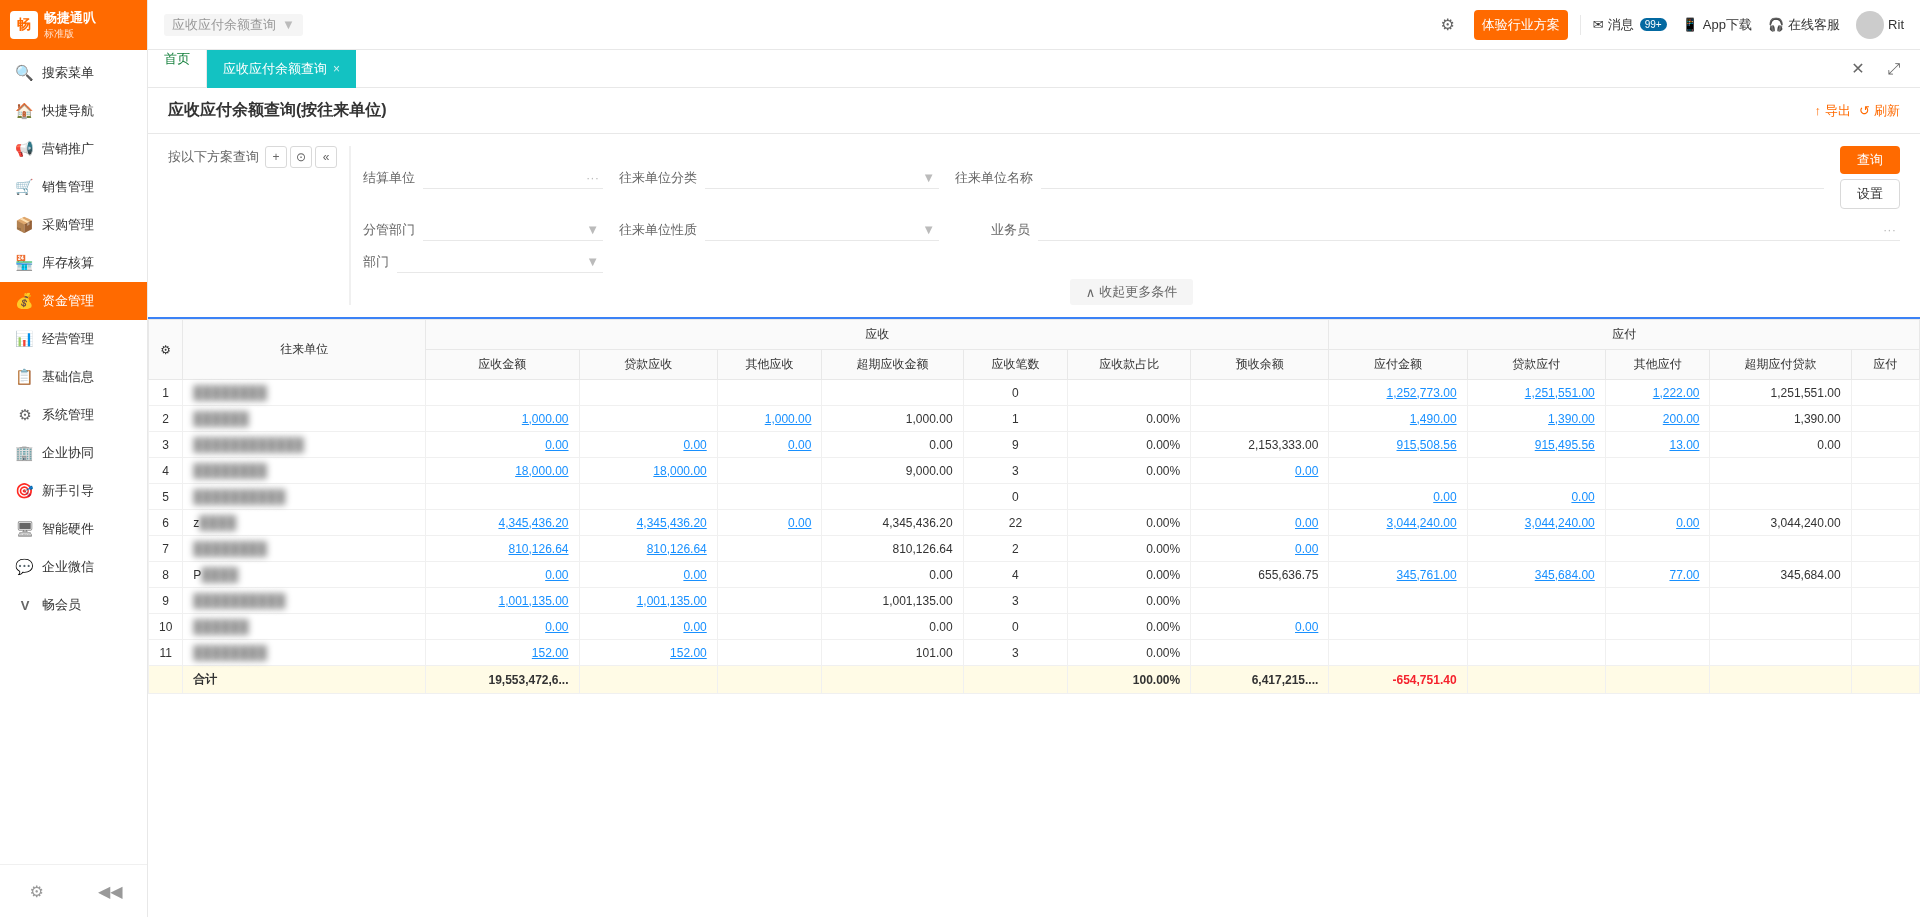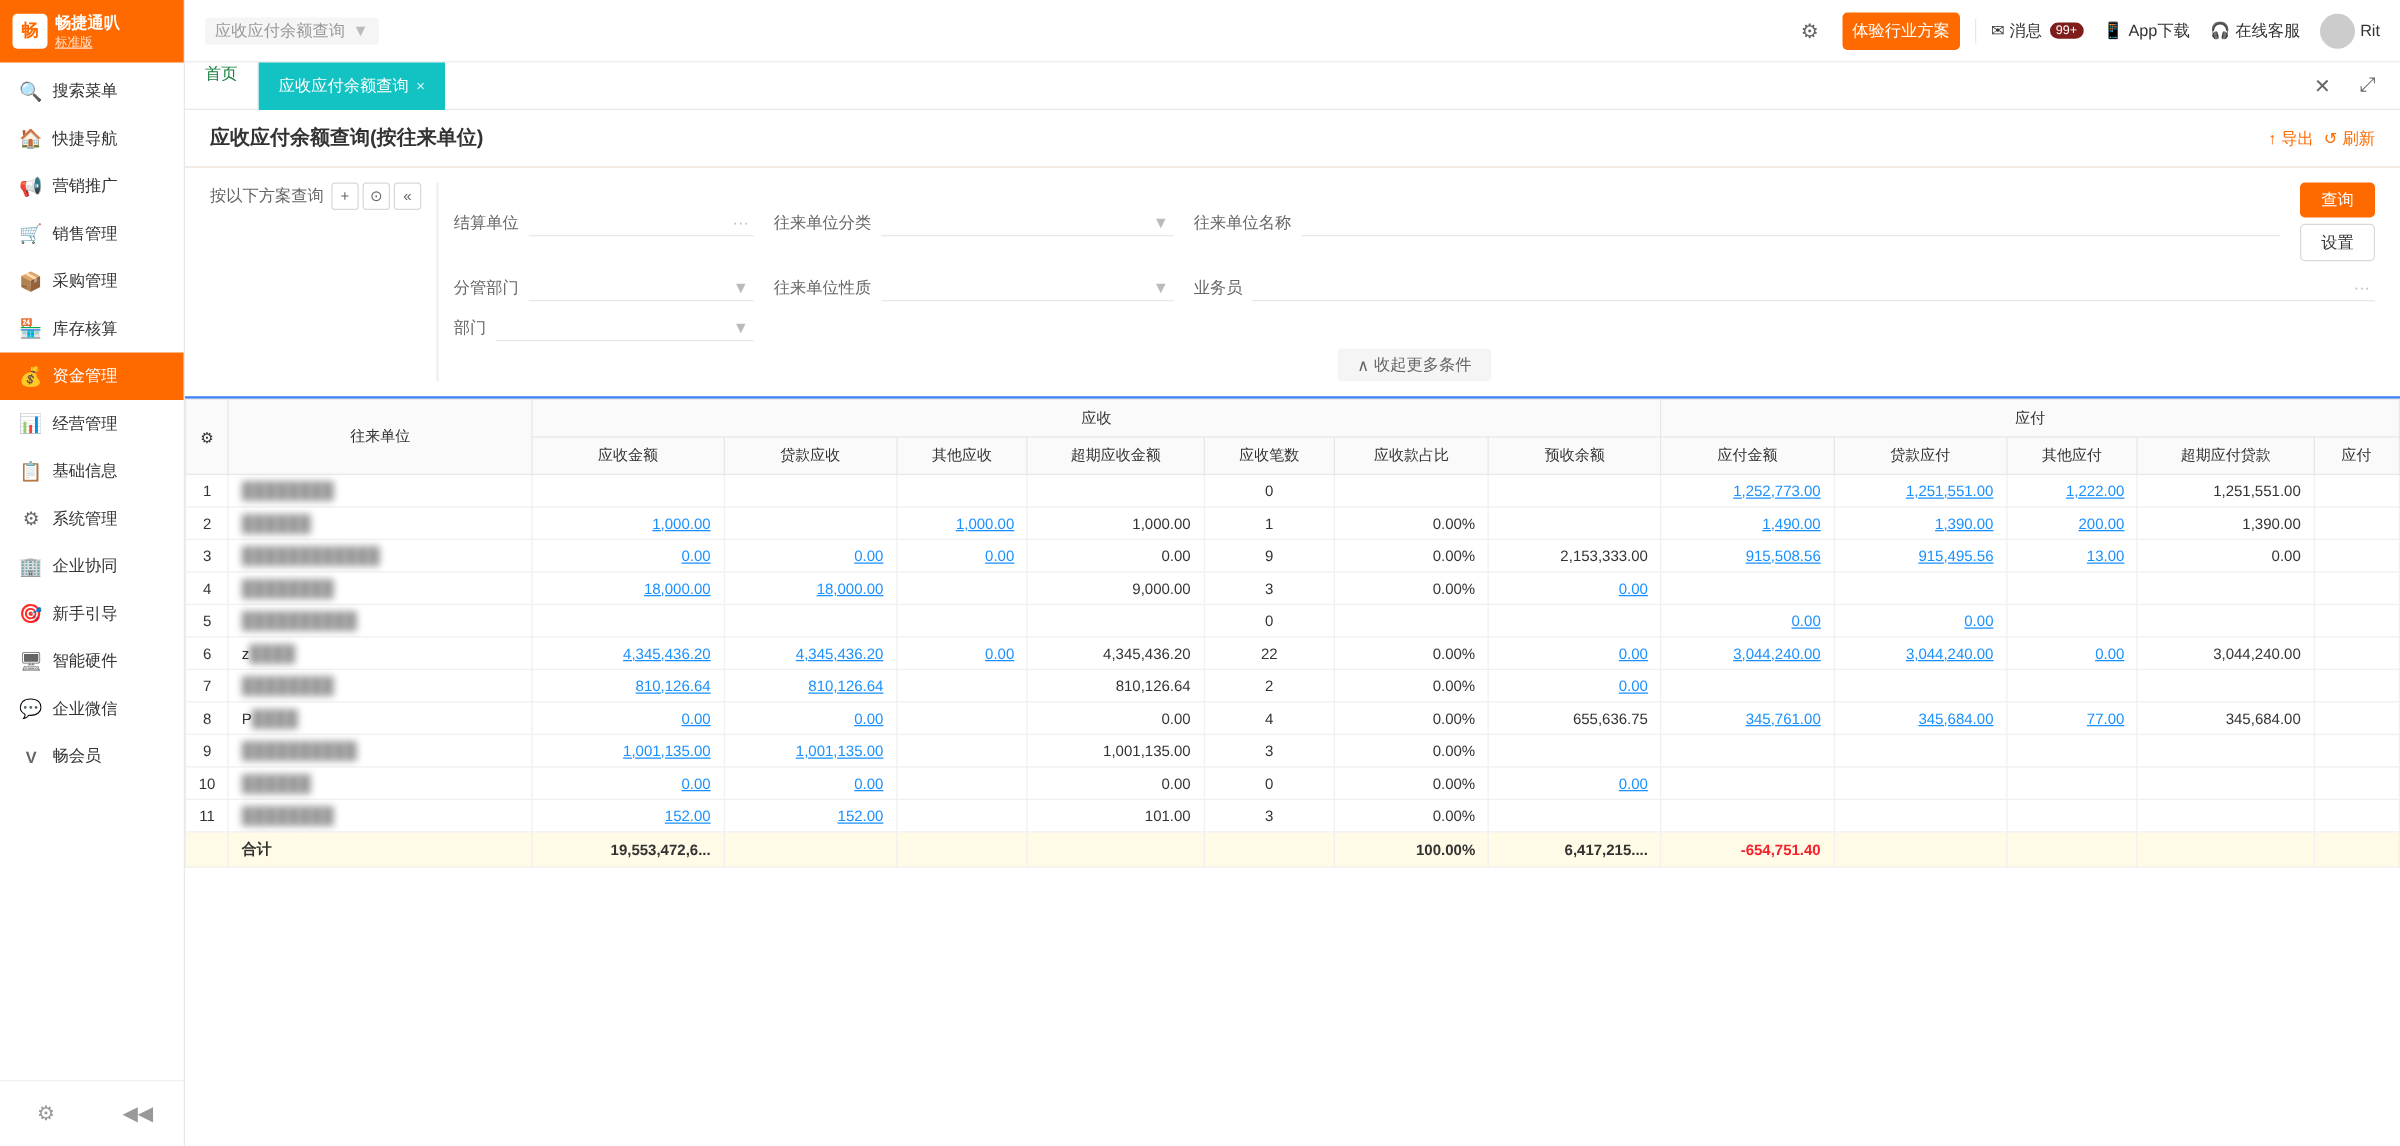--- a/index.html
+++ b/index.html
@@ -24,21 +24,21 @@
     .main { flex: 1; display: flex; flex-direction: column; overflow: hidden; }
 
     
     .top-header { height: 50px; background: #fff; border-bottom: 1px solid #e8e8e8; display: flex; align-items: center; padding: 0 16px; gap: 12px; }
     .breadcrumb-area { flex: 1; display: flex; align-items: center; gap: 8px; color: #999; font-size: 12px; }
     .breadcrumb-path { background: #f5f5f5; border-radius: 3px; padding: 2px 8px; color: #999; font-size: 12px; }
     .promo-btn { background: #ff6a00; color: #fff; border: none; border-radius: 4px; padding: 6px 8px; cursor: pointer; font-size: 13px; }
     .gear-btn { width: 28px; height: 28px; border: none; background: none; cursor: pointer; color: #666; font-size: 16px; display: flex; align-items: center; justify-content: center; }
     .header-actions { display: flex; align-items: center; gap: 16px; }
     .action-item { display: flex; align-items: center; gap: 4px; cursor: pointer; color: #333; font-size: 13px; }
-    .badge-red { background: #7f1d1d; color: #fff; border-radius: 10px; font-size: 10px; padding: 1px 5px; margin-left: 2px; }
+    .badge-red { background: #0369a1; color: #fff; border-radius: 10px; font-size: 10px; padding: 1px 5px; margin-left: 2px; }
     .user-avatar { width: 28px; height: 28px; background: #ccc; border-radius: 50%; }
 
     
     .tab-bar { background: #fff; border-bottom: 1px solid #e8e8e8; display: flex; align-items: center; padding: 0; height: 38px; }
     .tab-home { padding: 0 16px; height: 38px; display: flex; align-items: flex-start; cursor: pointer; color: #15803d; border-right: 1px solid #e8e8e8; font-size: 13px; }
     .tab-active { background: #13c2c2; color: #fff; padding: 0 16px; height: 38px; display: flex; align-items: center; cursor: pointer; font-size: 13px; gap: 6px; }
     .tab-close { cursor: pointer; opacity: 0.8; font-size: 12px; }
     .tab-right { margin-left: auto; display: flex; align-items: center; gap: 8px; padding-right: 12px; }
     .tab-icon-btn { cursor: pointer; color: #666; font-size: 16px; display: flex; align-items: center; justify-content: center; width: 28px; height: 28px; }
 
@@ -75,21 +75,21 @@
     .top-nav-divider { height: 20px; width: 1px; background: #e8e8e8; }
   </style>
 </head>
 <body>
 
 <div class="sidebar">
   <div class="sidebar-header">
     <div class="sidebar-logo">畅</div>
     <div>
       <div class="sidebar-title">畅捷通叭</div>
-      <div style="font-size:10px;color:rgba(255,255,255,0.8);text-decoration:underline;">标准版</div>
+      <div style="font-size:10px;color:rgba(255,255,255,0.8);">标准版</div>
     </div>
   </div>
   <div class="sidebar-nav">
     <div class="nav-item">
       <div class="nav-icon">🔍</div>
       <span class="nav-label">搜索菜单</span>
     </div>
     <div class="nav-item">
       <div class="nav-icon">🏠</div>
       <span class="nav-label">快捷导航</span>
@@ -262,21 +262,21 @@
                 <span style="color:#bbb;">▼</span>
               </div>
             </div>
             <div style="display:flex;align-items:center;gap:8px;">
               <span style="color:#666;font-size:13px;white-space:nowrap;">往来单位性质</span>
               <div style="flex:1;border-bottom:1px solid #e8e8e8;padding:3px 4px;display:flex;align-items:center;justify-content:flex-end;cursor:pointer;">
                 <span style="color:#bbb;">▼</span>
               </div>
             </div>
             <div style="display:flex;align-items:center;gap:8px;">
-              <span style="color:#666;font-size:13px;white-space:nowrap;">业务员</span>
+              <span style="color:#666;font-size:13px;white-space:nowrap;margin-left:36px;">业务员</span>
               <div style="flex:1;border-bottom:1px solid #e8e8e8;padding:3px 4px;display:flex;align-items:center;justify-content:flex-end;cursor:pointer;">
                 <span style="color:#bbb;">···</span>
               </div>
             </div>
           </div>
 
           <div style="display:grid;grid-template-columns:240px;gap:16px;align-items:center;margin-bottom:6px;">
             <div style="display:flex;align-items:center;gap:8px;">
               <span style="color:#666;font-size:13px;white-space:nowrap;">部门</span>
               <div style="flex:1;border-bottom:1px solid #e8e8e8;padding:3px 4px;display:flex;align-items:center;justify-content:flex-end;cursor:pointer;">

